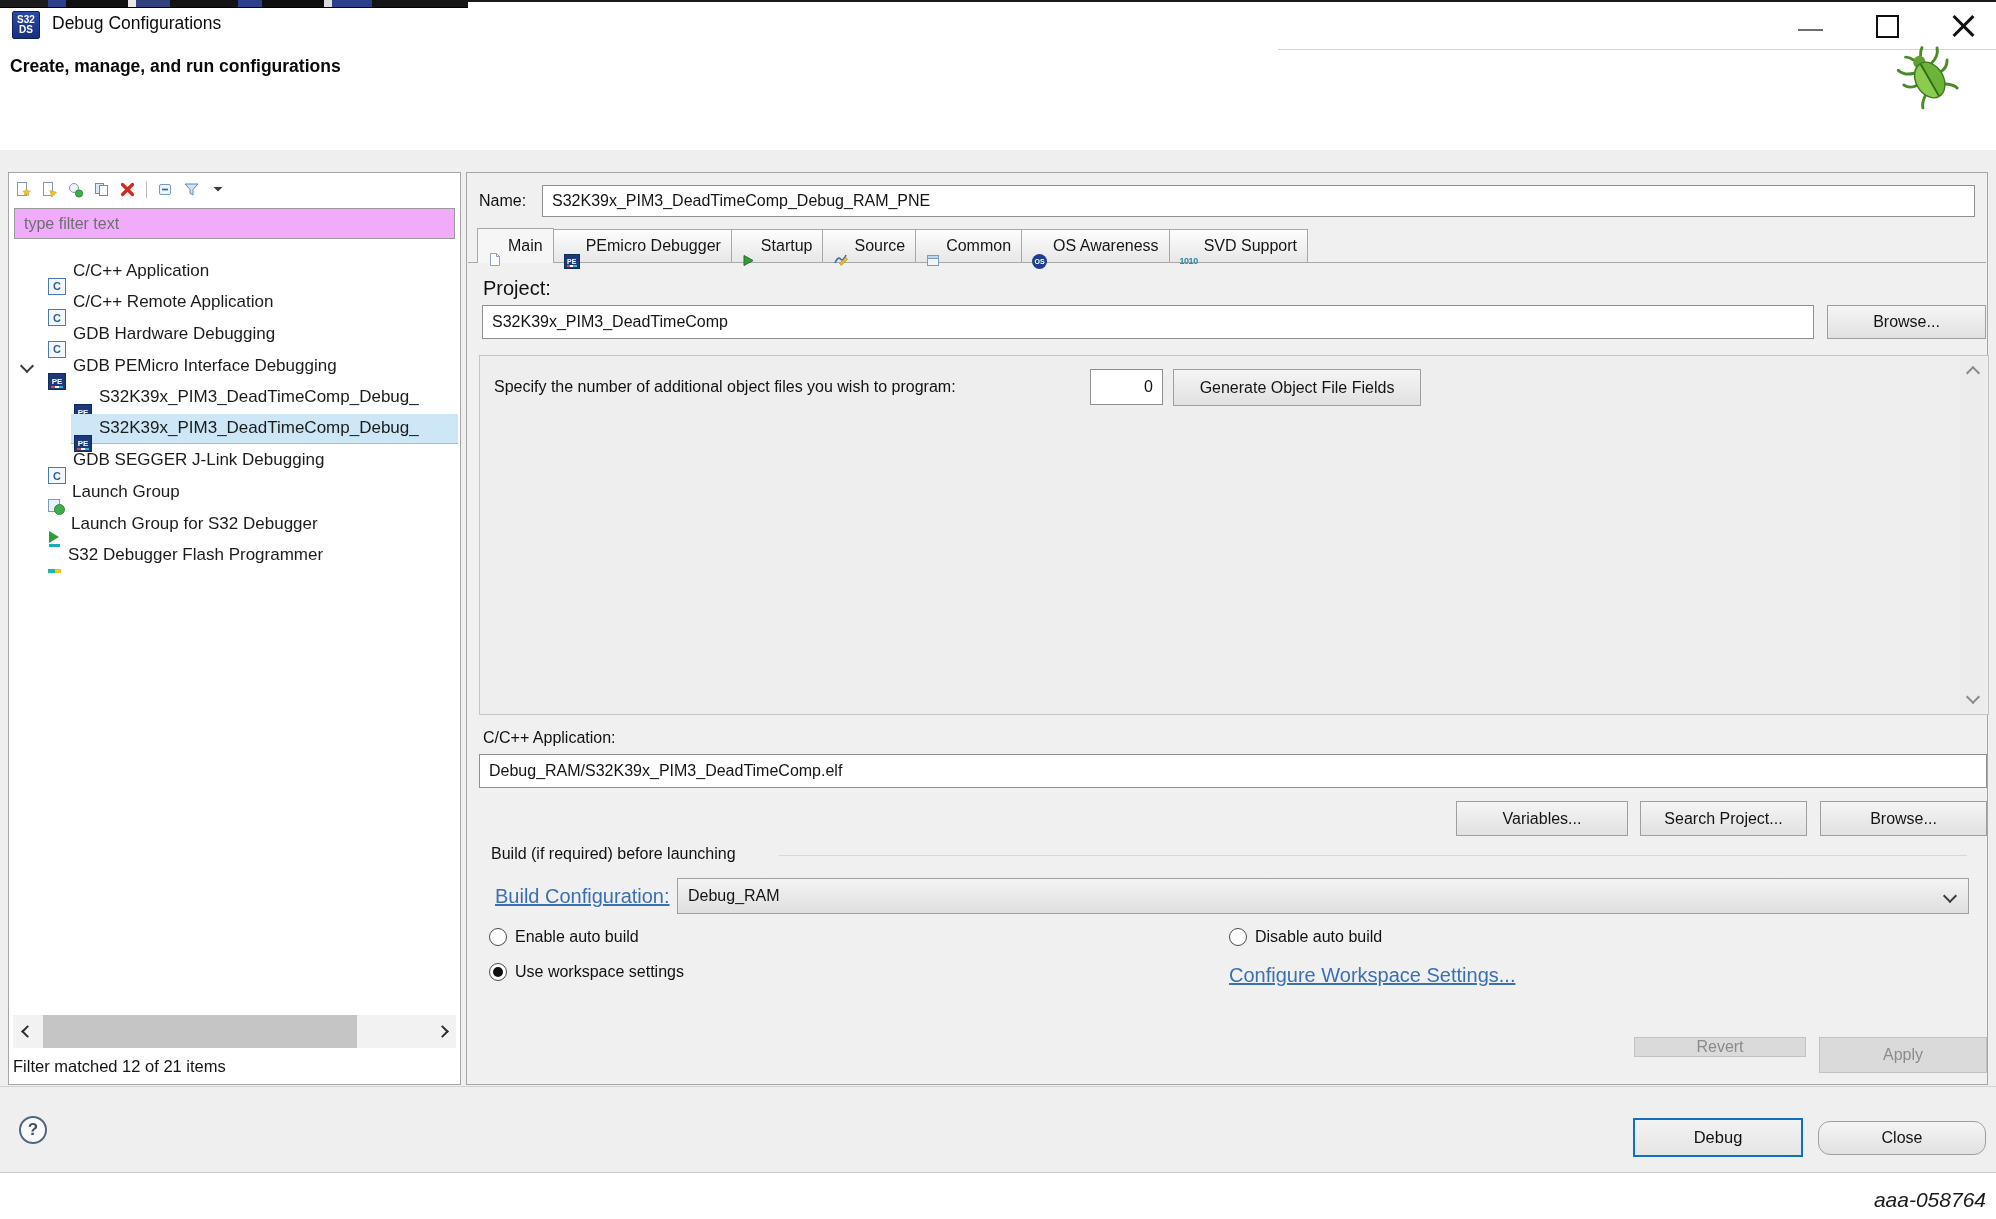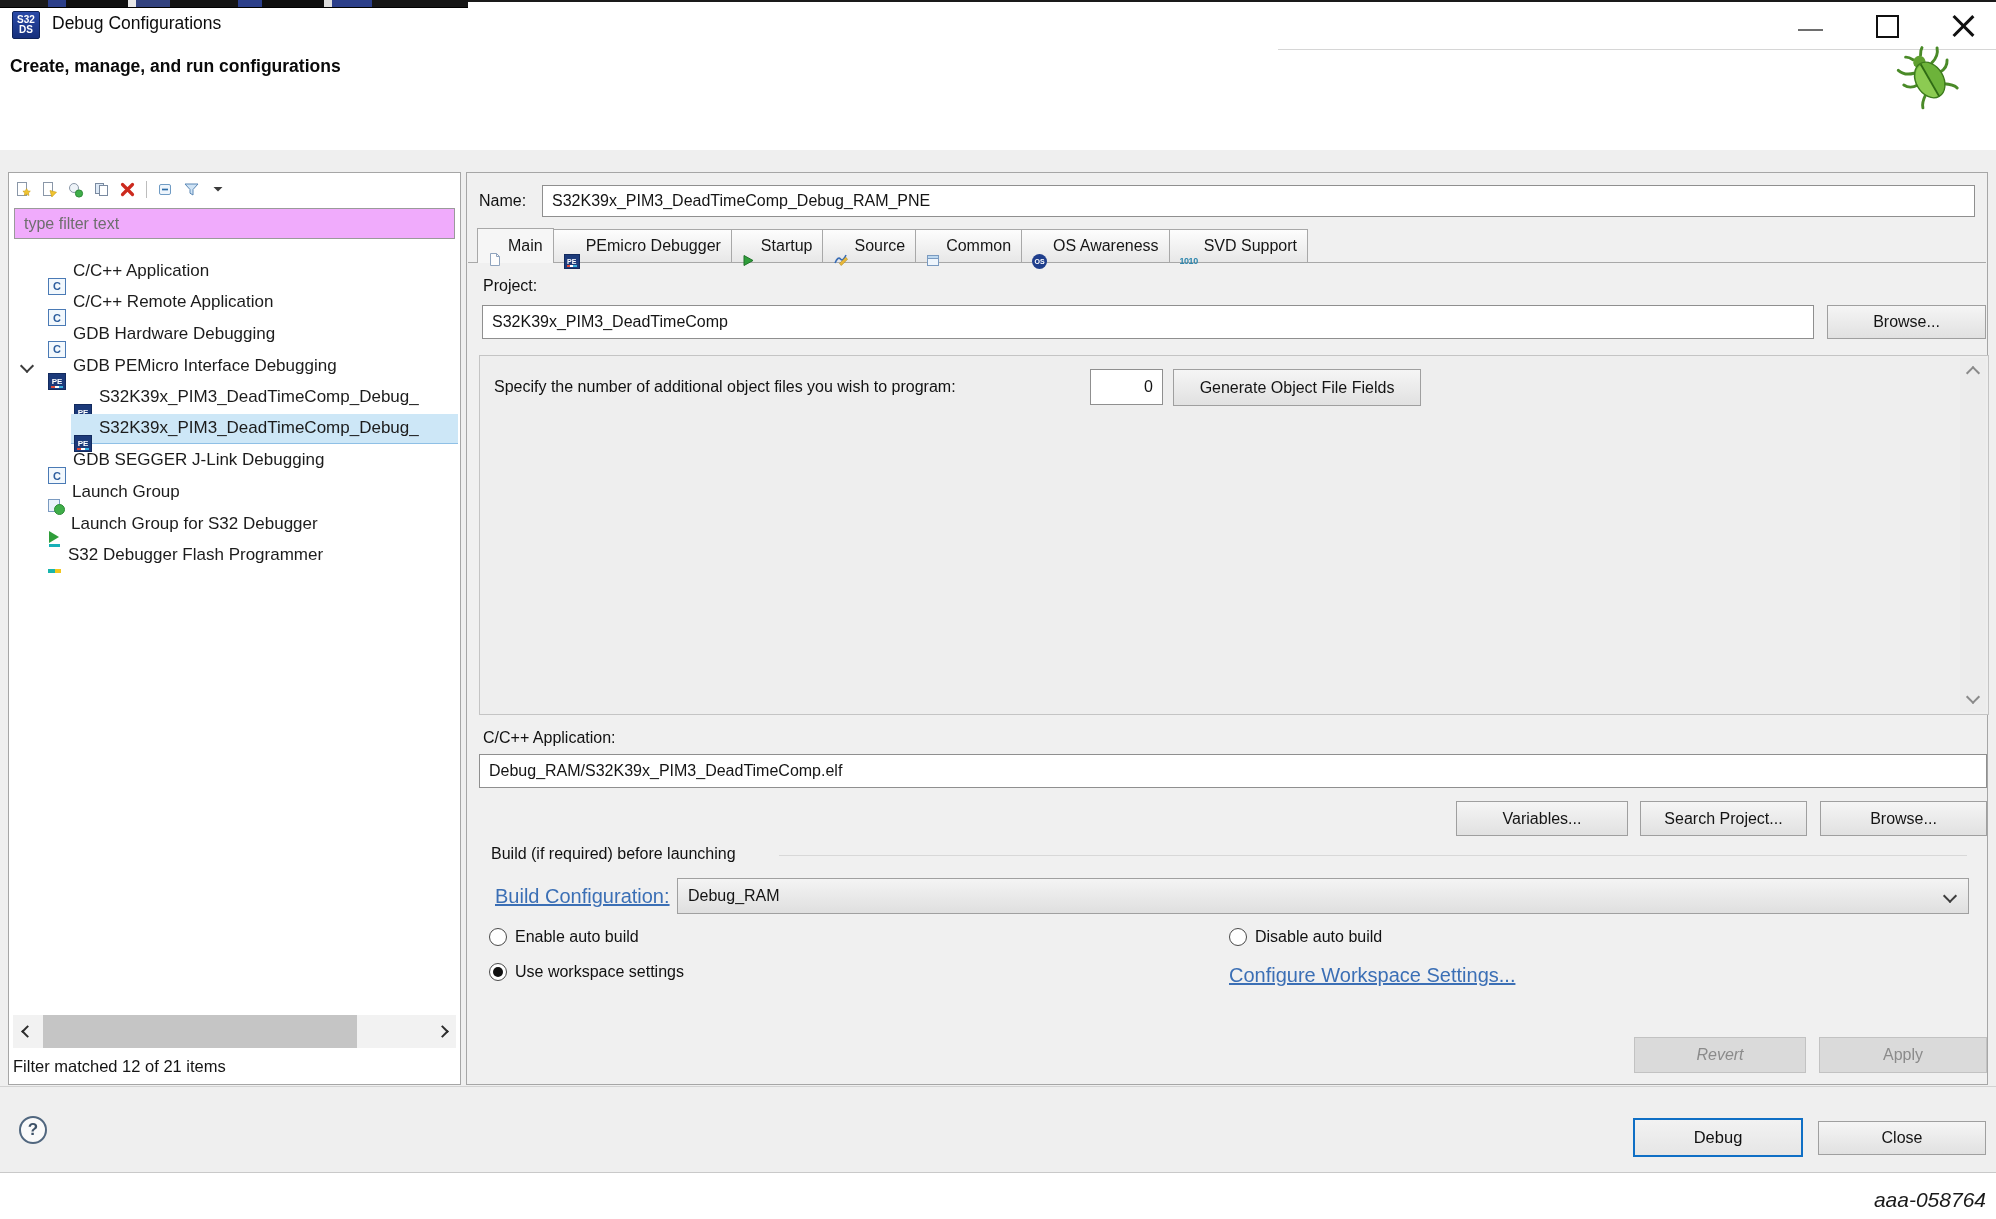--- a/index.html
+++ b/index.html
@@ -100,21 +100,21 @@
   .tab.active{height:35px;background:#f6f6f6;border-bottom:none;}
   #tabline{position:absolute;left:1px;right:1px;top:89px;height:1px;background:#a8a8a8;z-index:1;}
 
   
   .ti-os{width:15px;height:15px;border-radius:50%;background:#1f3e8c;color:#fff;font-size:7px;font-weight:bold;
     display:inline-flex;align-items:center;justify-content:center;}
   .ti-svd{font-size:9px;font-weight:bold;color:#2e86ad;letter-spacing:-0.5px;line-height:9px;}
   .tab .ti-pe{width:14px;height:13px;font-size:7px;}
 
   
-  #project-label{position:absolute;left:16px;top:104px;font-size:16px;}
+  #project-label{position:absolute;left:16px;top:104px;font-size:20px;}
   #project-input{position:absolute;left:15px;top:132px;width:1332px;height:34px;}
   .btn{display:flex;align-items:center;justify-content:center;background:linear-gradient(#f5f5f5,#e1e1e1);
     border:1px solid #9f9f9f;font-size:16px;color:#141414;box-sizing:border-box;cursor:default;}
   .btn.disabled{background:#dadada;border-color:#c2c2c2;color:#8b8b8b;}
   #project-browse{position:absolute;left:1360px;top:132px;width:159px;height:34px;}
 
   
   #obj-group{position:absolute;left:12px;top:182px;width:1508px;height:358px;background:#eeeeee;border:1px solid #c4c4c4;}
   #obj-label{position:absolute;left:14px;top:22px;font-size:16px;}
   #obj-count{position:absolute;left:610px;top:13px;width:73px;height:36px;text-align:right;}
@@ -141,29 +141,29 @@
   #build-combo .chev{position:absolute;right:13px;top:12px;width:8px;height:8px;border-color:#3c3c3c;}
 
   .radio{width:18px;height:18px;border:1px solid #4a4a4a;border-radius:50%;background:#fff;position:relative;flex:none;box-sizing:border-box;}
   .radio.checked::after{content:'';position:absolute;inset:3px;border-radius:50%;background:#101010;}
   .radiorow{position:absolute;display:flex;align-items:center;gap:8px;font-size:16px;color:#111;}
   #radio-enable{left:22px;top:755px;}
   #radio-disable{left:762px;top:755px;}
   #radio-workspace{left:22px;top:790px;}
   #configure-link{position:absolute;left:762px;top:791px;}
 
-  #btn-revert{position:absolute;left:1167px;top:864px;width:172px;height:36px;font-style:italic;}
+  #btn-revert{position:absolute;left:1167px;top:864px;width:172px;height:20px;}
   #btn-apply{position:absolute;left:1352px;top:864px;width:168px;height:36px;}
 
   
   #help{left:19px;top:1116px;width:28px;height:28px;border:2px solid #51677f;border-radius:50%;
     display:flex;align-items:center;justify-content:center;font-size:17px;font-weight:bold;color:#3e5268;background:#fafafa;}
   #btn-debug{left:1633px;top:1118px;width:170px;height:39px;border:2.5px solid #0f6fc5;background:linear-gradient(#f2f2f2,#e6e6e6);
     display:flex;align-items:center;justify-content:center;font-size:16.5px;color:#111;box-sizing:border-box;}
-  #btn-close{left:1818px;top:1121px;width:168px;height:34px;}
+  #btn-close{left:1818px;top:1121px;width:168px;height:34px;border-radius:12px;}
   #caption{right:10px;top:1188px;font-size:21px;font-style:italic;color:#1a1a1a;}
 </style>
 </head>
 <body>
 
 <div class="abs" id="top-edge"></div>
 <div class="abs" id="top-sliver"></div>
 
 <div class="abs" id="app-icon">
   <span>S32</span>

